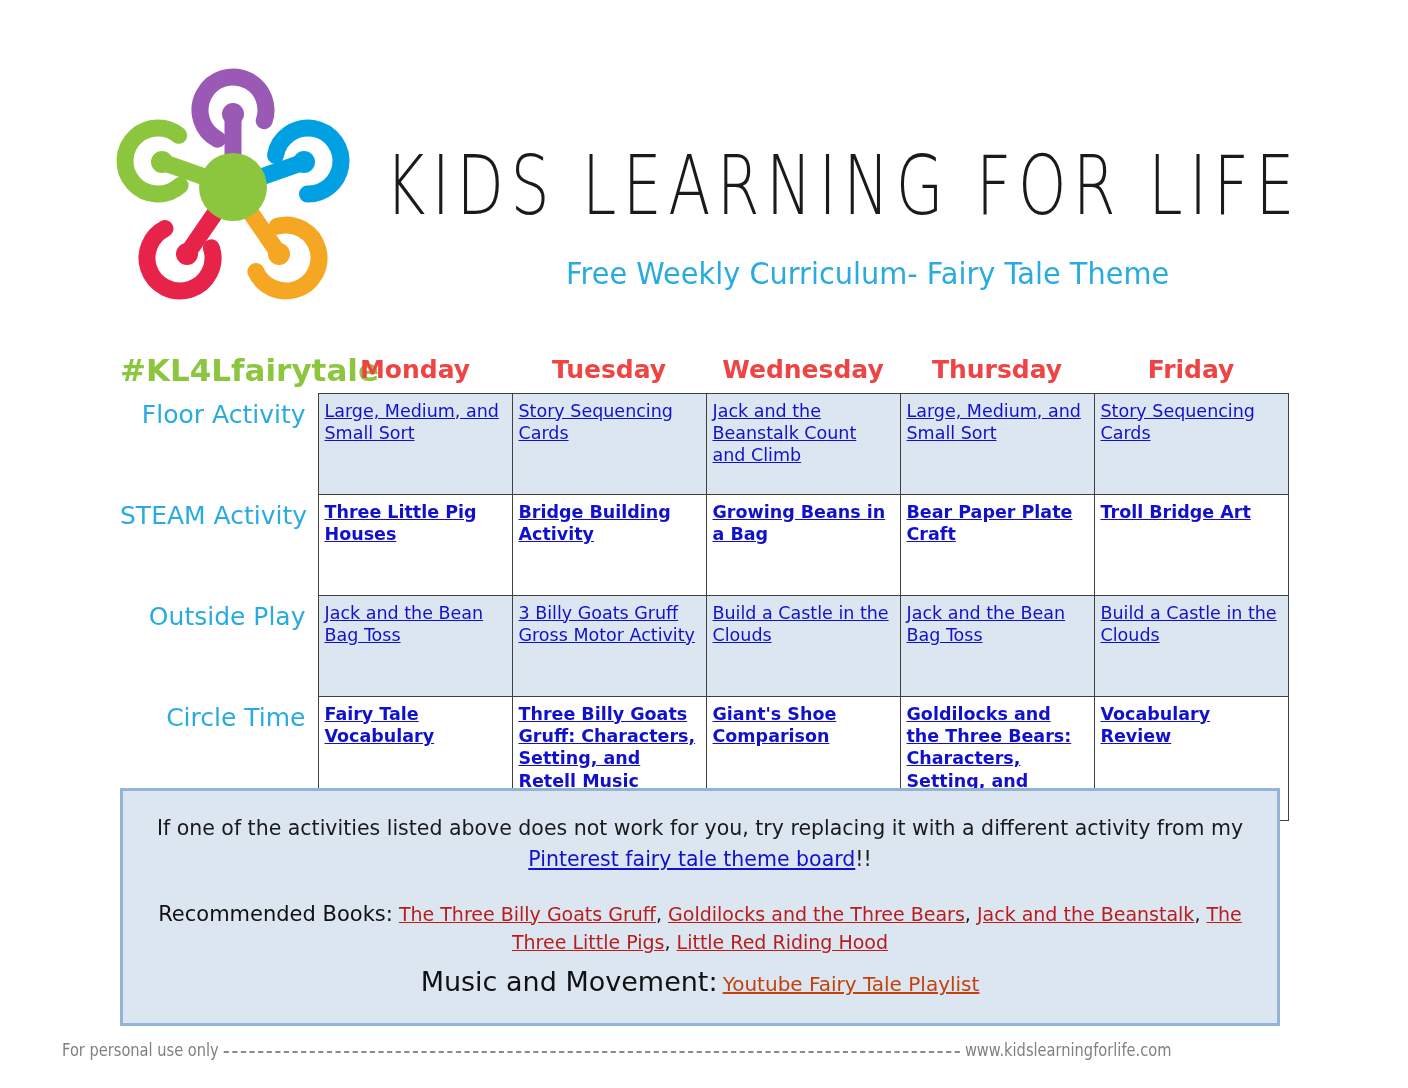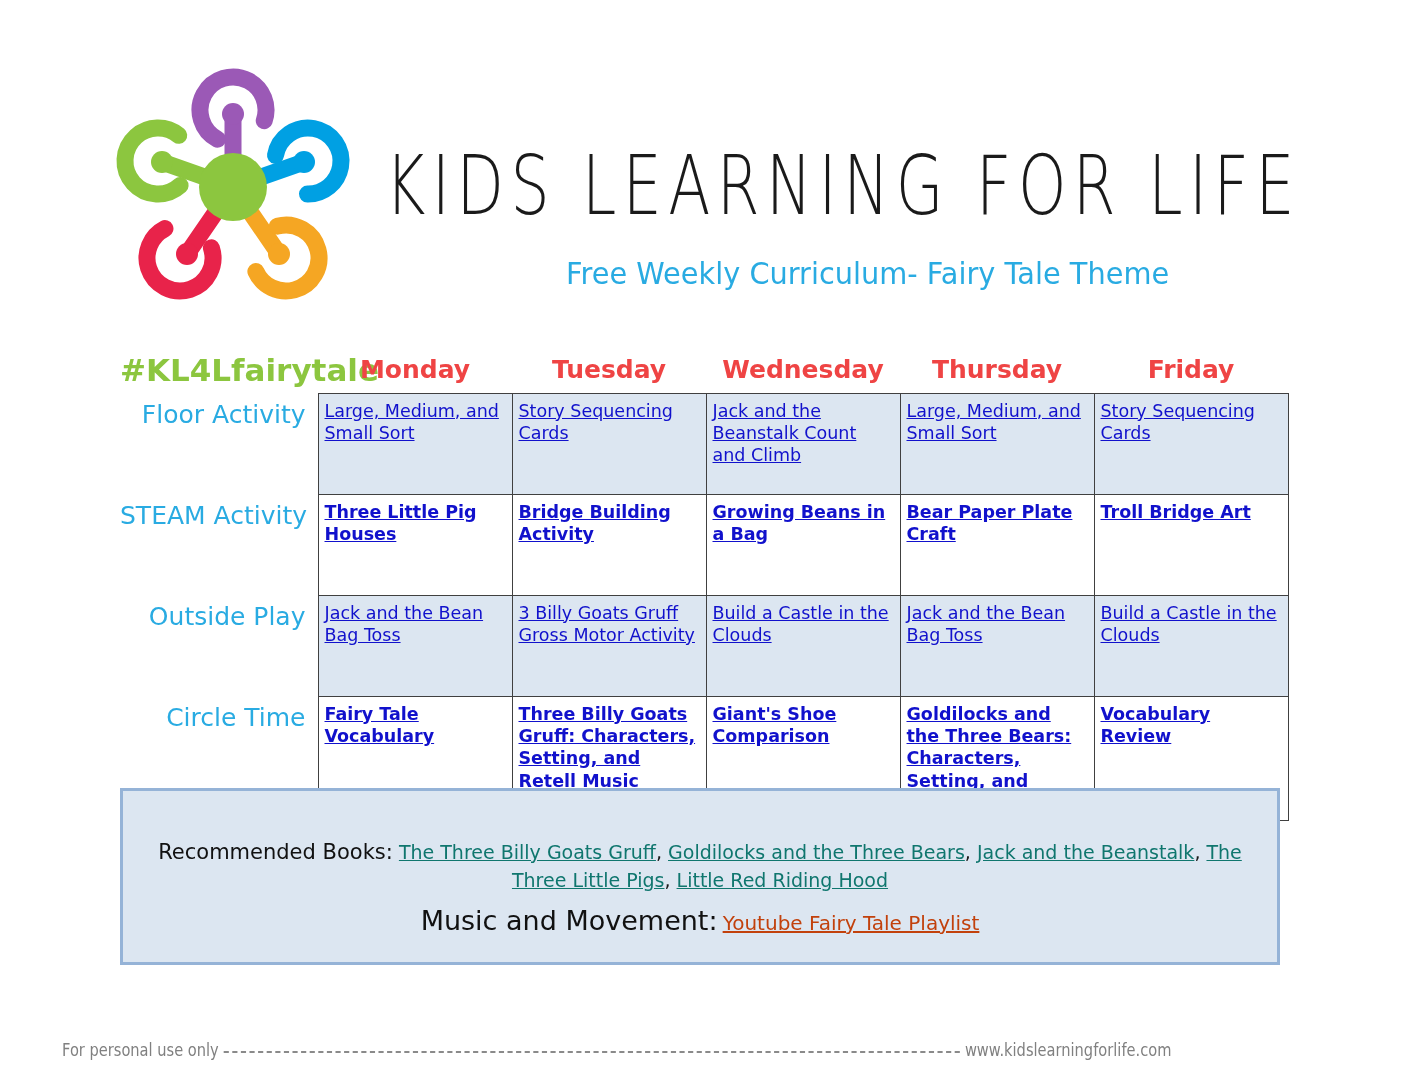--- a/index.html
+++ b/index.html
@@ -145,21 +145,21 @@
   .books-block {
     margin-top: 24px;
     font-size: 19px;
     line-height: 1.45;
   }
   .books-label {
     font-size: 21px;
     color: #111111;
   }
   .books-block .linktext {
-    color: #0f766e;
+    color: #b91c1c;
     text-decoration: underline;
     font-size: 19px;
   }
   .music-block {
     margin-top: 10px;
   }
   .music-label {
     font-size: 27px;
     color: #111111;
   }
@@ -282,20 +282,24 @@
         <td class="cell"><span class="linktext">Giant's Shoe Comparison</span></td>
         <td class="cell"><span class="linktext">Goldilocks and the Three Bears: Characters, Setting, and Retell Chart</span></td>
         <td class="cell"><span class="linktext">Vocabulary Review</span></td>
       </tr>
     </tbody>
   </table>
 </div>
 
 <div class="notes">
 
+  <div class="notes-line1">
+    <span>If one of the activities listed above does not work for you, try replacing it with a different activity from my</span><br>
+    <span class="linktext">Pinterest fairy tale theme board</span><span>!!</span>
+  </div>
 
   <div class="books-block">
     <span class="books-label">Recommended Books</span><span class="books-label">:</span>
     <span class="linktext">The Three Billy Goats Gruff</span>,
     <span class="linktext">Goldilocks and the Three Bears</span>,
     <span class="linktext">Jack and the Beanstalk</span>,
     <span class="linktext">The Three Little Pigs</span>,
     <span class="linktext">Little Red Riding Hood</span>
   </div>
 

